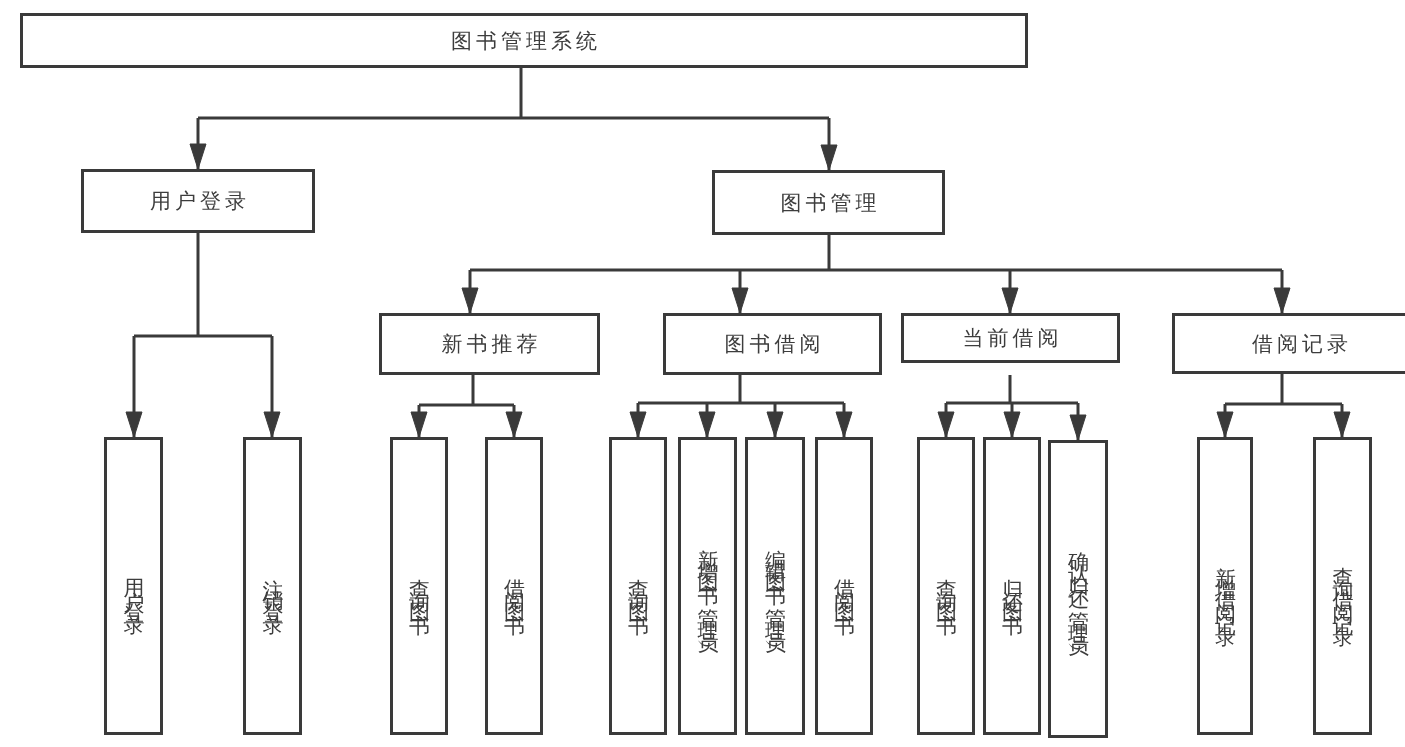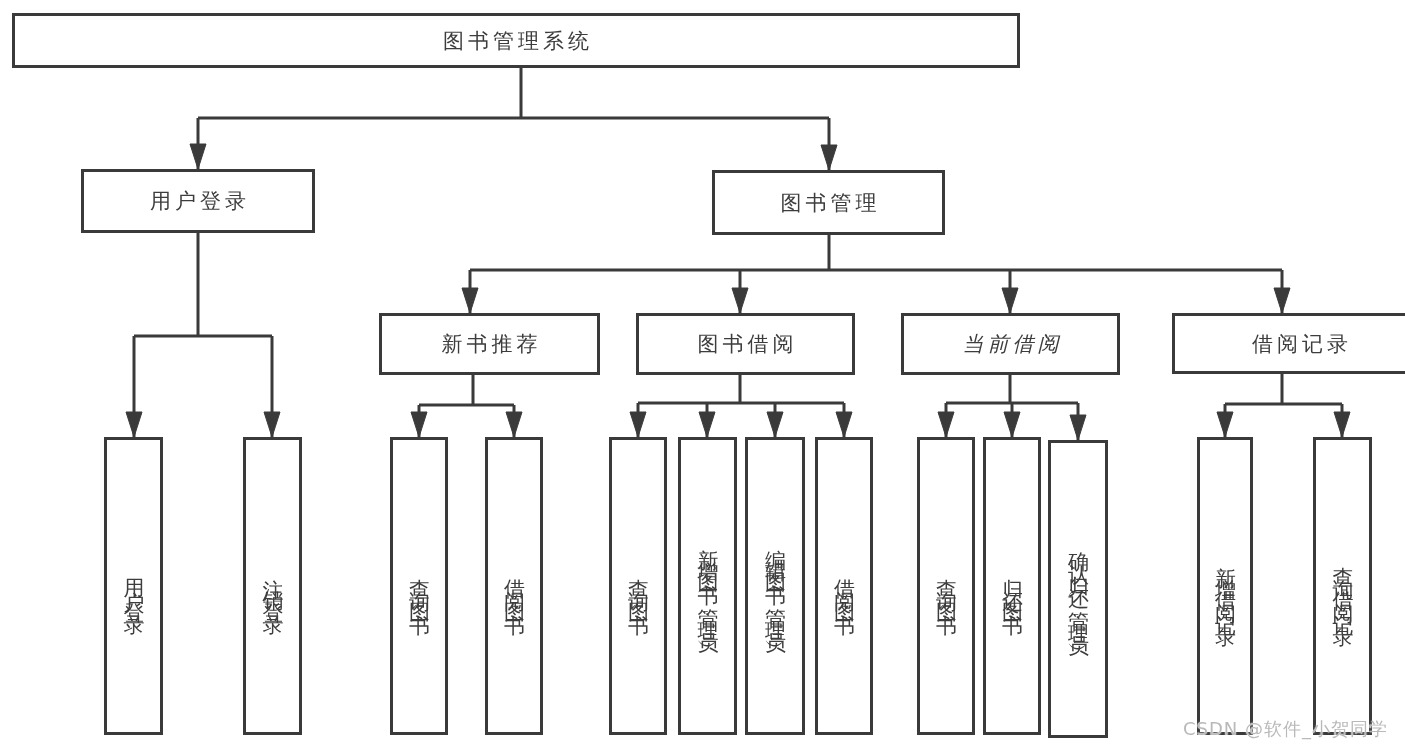--- a/index.html
+++ b/index.html
@@ -28,26 +28,26 @@
   }
   .v-label{
     writing-mode:vertical-rl;
     text-orientation:mixed;
     font-size:21px;
     letter-spacing:12px;
     white-space:nowrap;
     line-height:1;
   }
   
-  #n-root        {left:12px;  top:13px;  width:1008px; height:55px;}
+  #n-root        {left:20px;  top:13px;  width:1008px; height:55px;}
   #n-login       {left:81px;  top:169px; width:234px;  height:64px;}
   #n-mgmt        {left:712px; top:170px; width:233px;  height:65px;}
   #n-l3-newbook  {left:363px; top:313px; width:221px;  height:62px;margin-left:16px;}
-  #n-l3-borrow   {left:636px; top:313px; width:219px;  height:62px;}
-  #n-l3-current  {left:901px; top:313px; width:219px;  height:62px;font-style:italic;}
+  #n-l3-borrow   {left:663px; top:313px; width:219px;  height:62px;}
+  #n-l3-current  {left:901px; top:313px; width:219px;  height:50px;}
   #n-l3-records  {left:1172px;top:313px; width:256px;  height:61px;}
   #n-leaf-user-login {left:104px; top:437px; width:59px; height:298px;}
   #n-leaf-logout     {left:243px; top:437px; width:59px; height:298px;}
   #n-leaf-nb-query   {left:390px; top:437px; width:58px; height:298px;}
   #n-leaf-nb-borrow  {left:485px; top:437px; width:58px; height:298px;}
   #n-leaf-bb-query   {left:609px; top:437px; width:58px; height:298px;}
   #n-leaf-bb-add     {left:678px; top:437px; width:59px; height:298px;}
   #n-leaf-bb-edit    {left:745px; top:437px; width:60px; height:298px;}
   #n-leaf-bb-borrow  {left:815px; top:437px; width:58px; height:298px;}
   #n-leaf-cb-query   {left:917px; top:437px; width:58px; height:298px;}
@@ -171,14 +171,13 @@
   <div class="node" id="n-leaf-cb-confirm">
     <span class="v-label">确认归还（管理员）</span>
   </div>
   <div class="node" id="n-leaf-rec-add">
     <span class="v-label">新增借阅记录</span>
   </div>
   <div class="node" id="n-leaf-rec-query">
     <span class="v-label">查询借阅记录</span>
   </div>
 
-  <div id="watermark">CSDN @软件_小贺同学</div>
 </div>
 
 </body></html>

